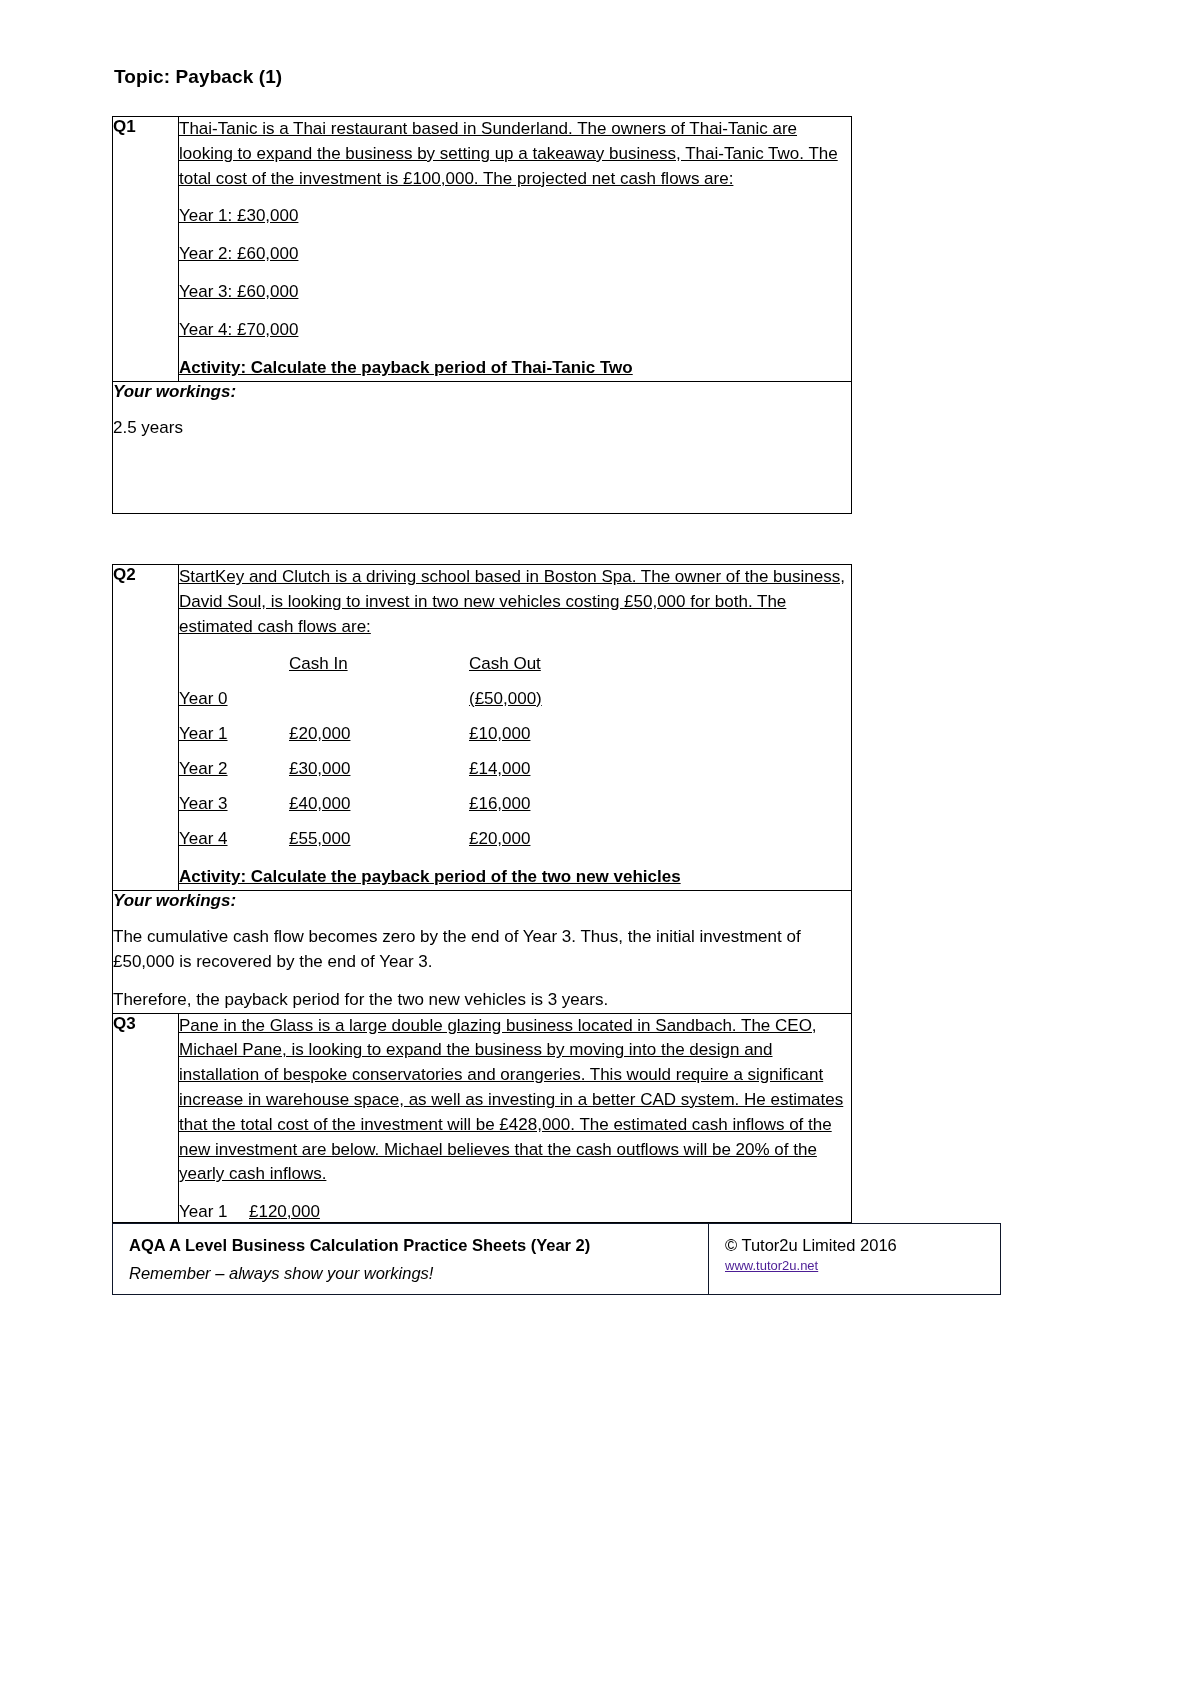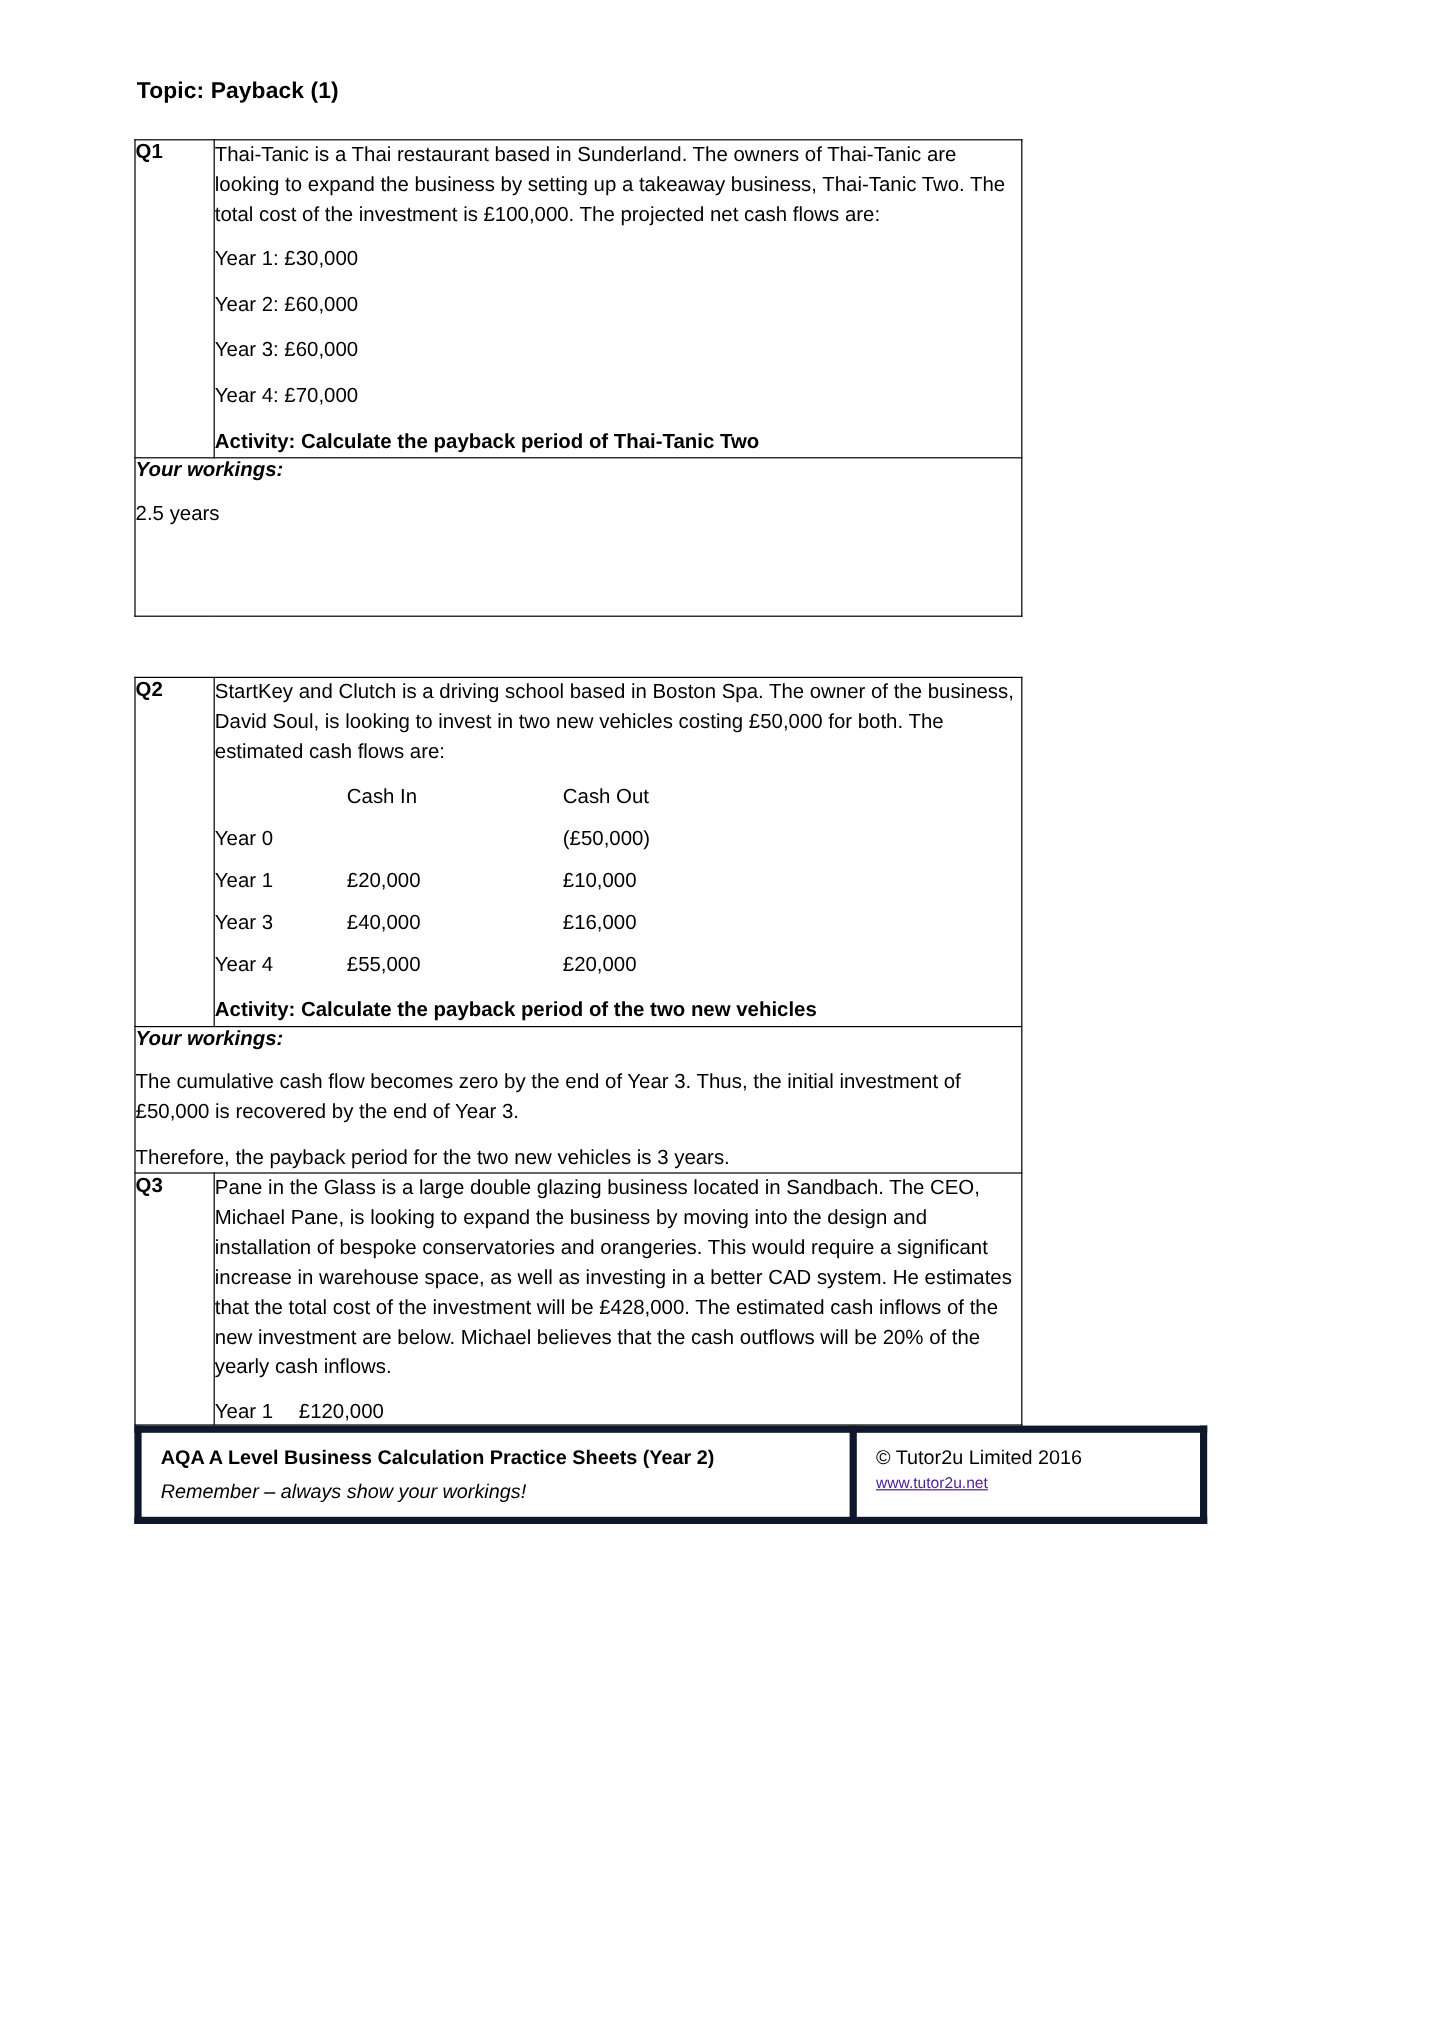--- a/index.html
+++ b/index.html
@@ -42,20 +42,21 @@
   .col-label {
     width: 66px;
   }
   .cell-label {
     padding: 15px 0 10px 16px;
     font-size: 17px;
     font-weight: bold;
   }
   .cell-body {
     padding: 15px 18px 14px 16px;
+    text-decoration: underline;
   }
   .cell-full {
     padding: 14px 18px 14px 16px;
   }
 
   p.para {
     margin: 0 0 13px 0;
     font-size: 17px;
     line-height: 1.46;
   }
@@ -108,21 +109,21 @@
   .gap-between { height: 50px; }
 
   
   .footer-table {
     width: 888px;
     border-collapse: collapse;
     table-layout: fixed;
     margin-top: 0;
   }
   .footer-table td {
-    border: 6px solid #0f172a;
+    border: 1px solid #0f172a;
     padding: 12px 14px 11px 16px;
     vertical-align: top;
   }
   .foot-left  { width: 596px; }
   .foot-right { width: 292px; text-align: left; }
   .foot-line1 {
     font-size: 16.5px;
     font-weight: bold;
     margin: 0 0 9px 0;
   }
@@ -201,20 +202,25 @@
                 <td class="cg-year">Year 0</td>
                 <td class="cg-in"></td>
                 <td class="cg-out">(£50,000)</td>
               </tr>
               <tr>
                 <td class="cg-year">Year 1</td>
                 <td class="cg-in">£20,000</td>
                 <td class="cg-out">£10,000</td>
               </tr>
               <tr>
+                <td class="cg-year">Year 2</td>
+                <td class="cg-in">£30,000</td>
+                <td class="cg-out">£14,000</td>
+              </tr>
+              <tr>
                 <td class="cg-year">Year 3</td>
                 <td class="cg-in">£40,000</td>
                 <td class="cg-out">£16,000</td>
               </tr>
               <tr>
                 <td class="cg-year">Year 4</td>
                 <td class="cg-in">£55,000</td>
                 <td class="cg-out">£20,000</td>
               </tr>
             </tbody>

